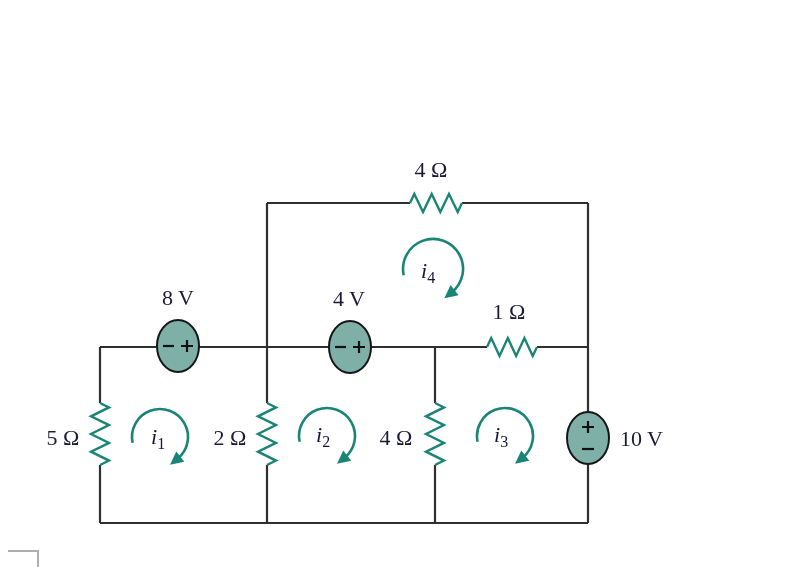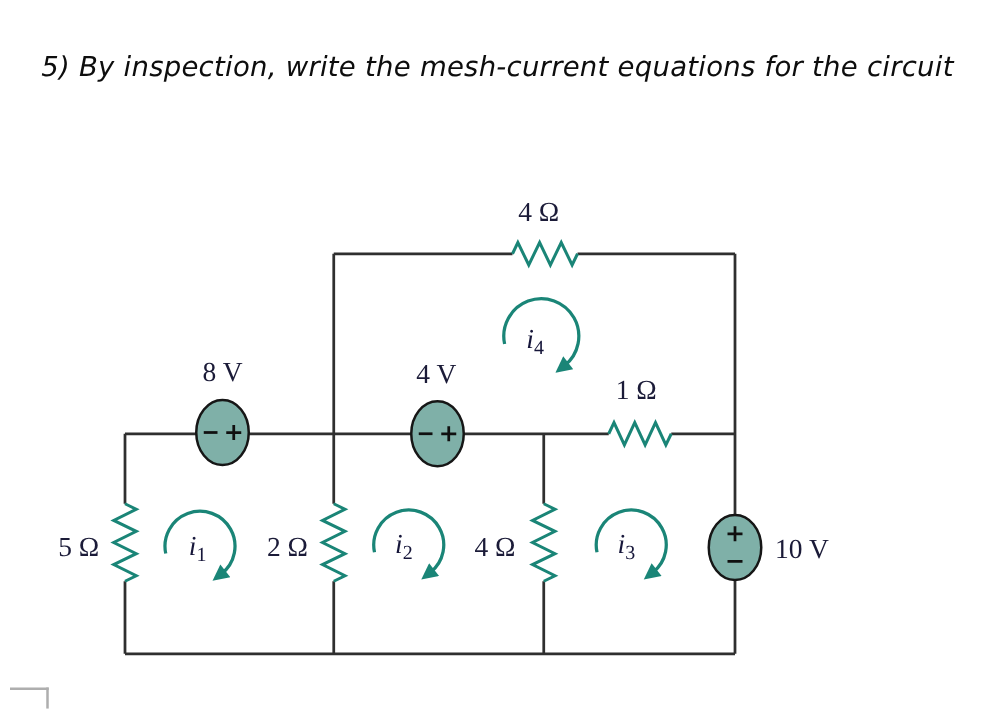--- a/index.html
+++ b/index.html
@@ -53,21 +53,20 @@
     height: 17px;
     border-top: 2px solid #aeaeae;
     border-right: 2px solid #aeaeae;
   }
 </style>
 </head>
 <body>
 
 <div class="page">
 
-  <div class="title">5)  By inspection, write the mesh-current equations for the circuit</div>
 
   <svg class="circuit" viewBox="0 0 803 567">
     <defs>
       <marker id="arrow" viewBox="0 0 10 10" refX="3" refY="5" markerWidth="15" markerHeight="13" orient="auto" markerUnits="userSpaceOnUse">
         <path d="M0,0 L10,5 L0,10 z" fill="#1a8577"></path>
       </marker>
     </defs>
 
     <g>
 

